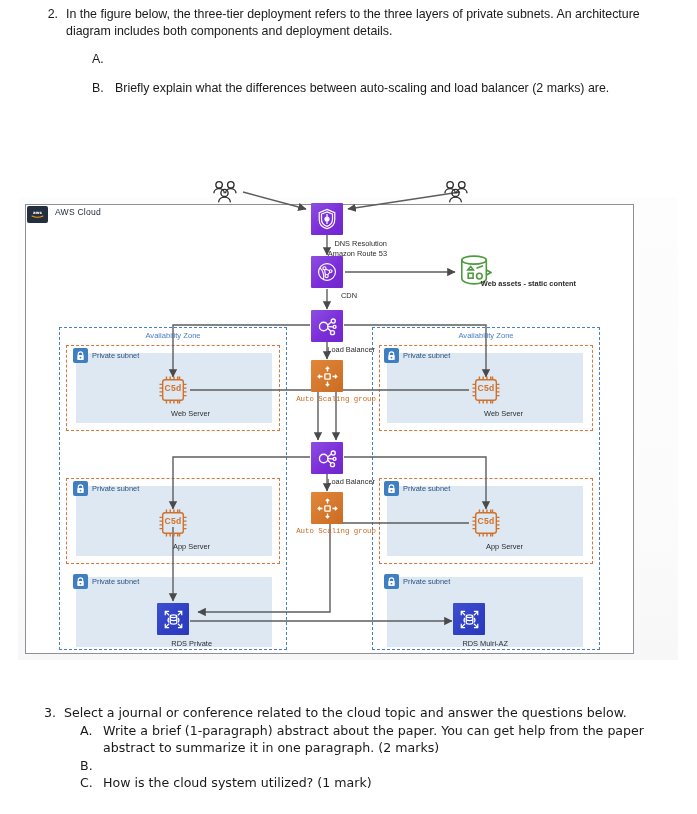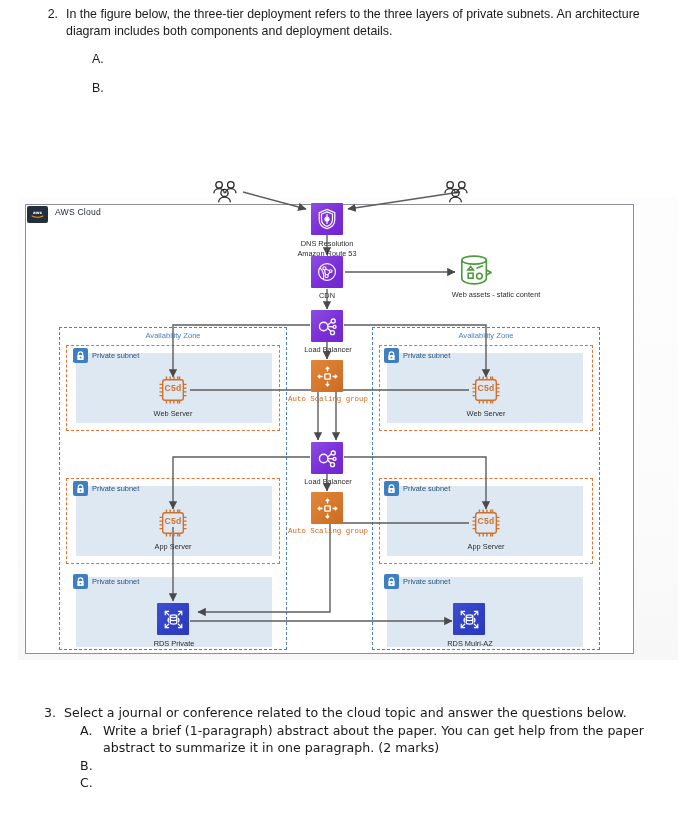--- a/index.html
+++ b/index.html
@@ -53,21 +53,21 @@
     display:flex;align-items:center;justify-content:center;}
   .subnet-label{position:absolute;font-size:7.4px;color:#28527e;}
 
   
   .node{position:absolute;}
   .sq{width:32px;height:32px;display:flex;align-items:center;justify-content:center;
       border-radius:1px;}
   .sq.purple{background:linear-gradient(135deg,#8c4fe0 0%,#7b2ed8 55%,#6f25cf 100%);}
   .sq.orange{background:linear-gradient(135deg,#e2873a 0%,#d4762b 60%,#c96b22 100%);}
   .sq.blue{background:linear-gradient(135deg,#3f4fd1 0%,#2f3fc4 60%,#2b38bb 100%);}
-  .caption{position:absolute;font-size:7.4px;color:#2b2b2b;text-align:center;white-space:nowrap;}
+  .caption{position:absolute;font-size:7.4px;color:#2b2b2b;text-align:right;white-space:nowrap;}
   .caption.orange{color:#cc6a1f;font-family:Liberation Mono, monospace;}
   .caption.two{line-height:9.5px;}
 
   
   .chip{position:absolute;width:34px;height:30px;}
   .chip .chiptxt{position:absolute;left:0;right:0;top:8px;text-align:center;
     font-size:8.6px;color:#d0712c;font-weight:bold;letter-spacing:.2px;}
 
   
   .users{position:absolute;width:34px;height:22px;}
@@ -80,20 +80,21 @@
 <div class="qblock q2">
   <div class="qrow">
     <div class="qnum">2.</div>
     <div class="qtext">In the figure below, the three-tier deployment refers to the three layers of private subnets. An architecture diagram includes both components and deployment details.</div>
   </div>
   <div class="sub">
     <div class="let">A.</div>
   </div>
   <div class="sub">
     <div class="let">B.</div>
+    <div class="body">Briefly explain what the differences between auto-scaling and load balancer (2 marks) are.</div>
   </div>
 </div>
 
 <div id="diagram">
   <div class="scanbg"></div>
 
   <div class="aws-cloud"></div>
   <div class="aws-badge">
     <svg width="15" height="11" viewBox="0 0 30 22">
       <path d="M6 9.5c0 .9.1 1.6.3 2.1.2.5.5 1 .9 1.6.1.2.2.4.2.5 0 .2-.1.4-.4.6l-1.2.8c-.2.1-.3.2-.5.2-.2 0-.4-.1-.6-.3-.3-.3-.5-.6-.7-1-.2-.4-.4-.8-.6-1.3-1.4 1.7-3.2 2.5-5.3 2.5" fill="#fff" opacity="0"></path>
@@ -266,21 +267,21 @@
     <svg width="38" height="34" viewBox="0 0 40 36" fill="none" stroke="#4e9a3f" stroke-width="1.7">
       <ellipse cx="19" cy="6.5" rx="13" ry="4.2"></ellipse>
       <path d="M6 6.5 V26 C6 29 11.8 31.6 19 31.6 C26.2 31.6 32 29 32 26 V6.5"></path>
       <path d="M32 17 L37 19.6 L32 22.2" stroke-linejoin="round"></path>
       <path d="M12.5 16.8 L15.4 13.2 L18.3 16.8 Z"></path>
       <rect x="12.8" y="20.4" width="5.2" height="5.2"></rect>
       <circle cx="24.6" cy="23.4" r="3"></circle>
       <path d="M21.5 15 L28.5 12.5"></path>
     </svg>
   </div>
-  <div class="caption" style="left:398px;top:93px;width:160px;">Web assets - static content</div>
+  <div class="caption" style="left:398px;top:82px;width:160px;font-weight:bold;">Web assets - static content</div>
 
   <div class="node" style="left:293px;top:113px;">
     <div class="sq purple">
       <svg width="23" height="23" viewBox="0 0 24 24" fill="none" stroke="#ffffff" stroke-width="1.4">
         <circle cx="8" cy="12" r="4.4"></circle>
         <circle cx="18" cy="6.3" r="2.1"></circle>
         <circle cx="19.4" cy="12.4" r="1.5"></circle>
         <circle cx="17.2" cy="18.4" r="2.1"></circle>
         <path d="M12.2 10.4 L16 7.4 M12.4 12.2 L17.9 12.4 M12.2 13.9 L15.6 17"></path>
       </svg>
@@ -418,14 +419,15 @@
   </div>
   <div class="sub">
     <div class="let">A.</div>
     <div class="body">Write a brief (1-paragraph) abstract about the paper. You can get help from the paper abstract to summarize it in one paragraph. (2 marks)</div>
   </div>
   <div class="sub">
     <div class="let">B.</div>
   </div>
   <div class="sub">
     <div class="let">C.</div>
+    <div class="body">How is the cloud system utilized? (1 mark)</div>
   </div>
 </div>
 
 </body></html>

